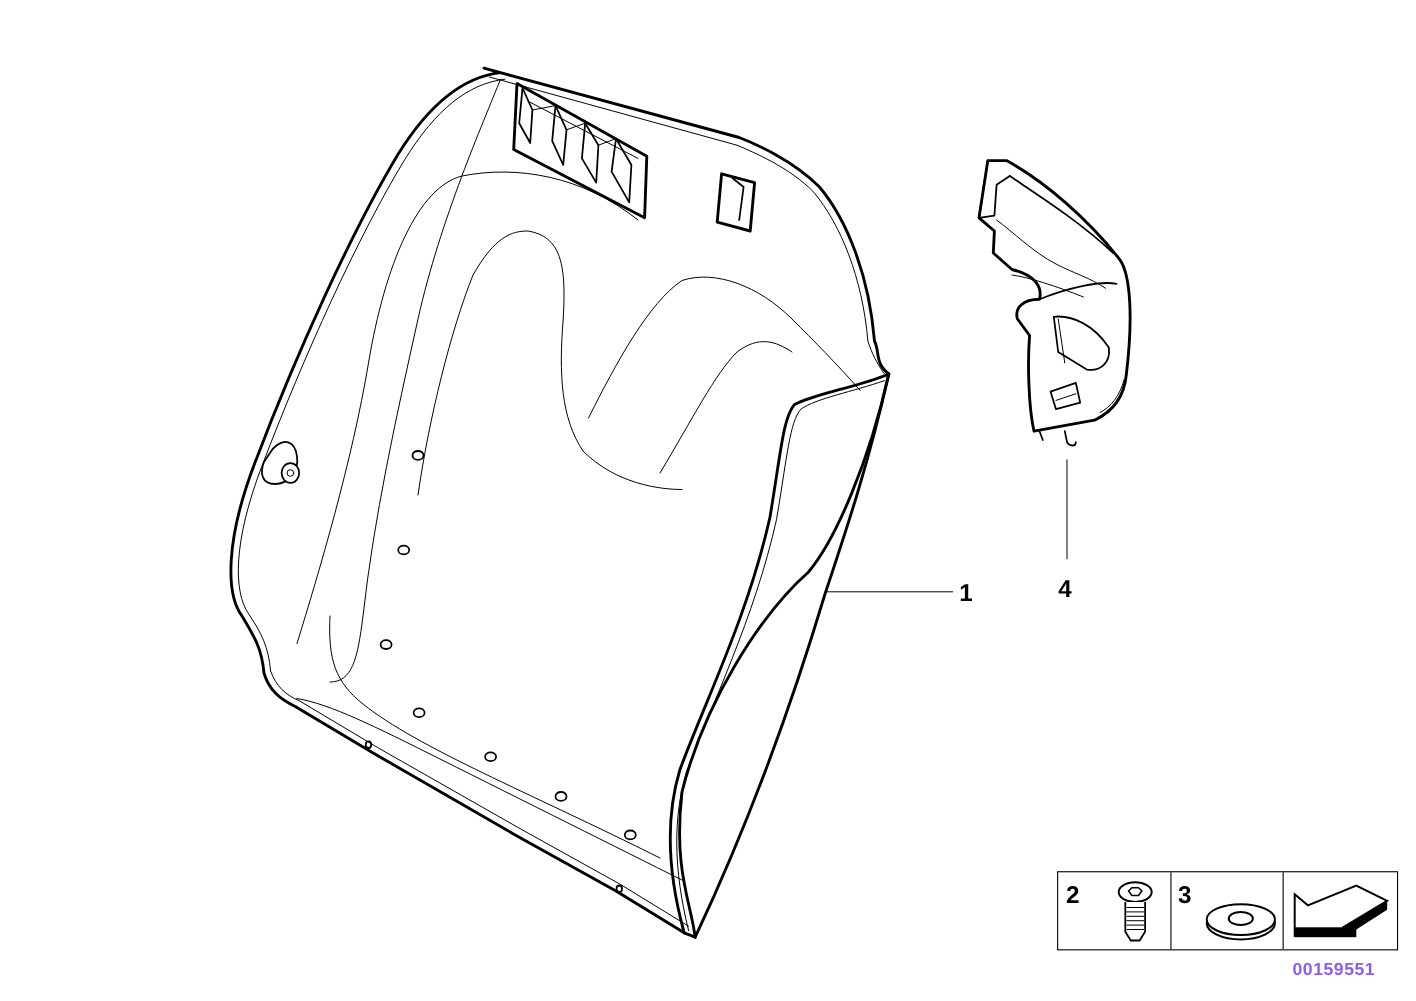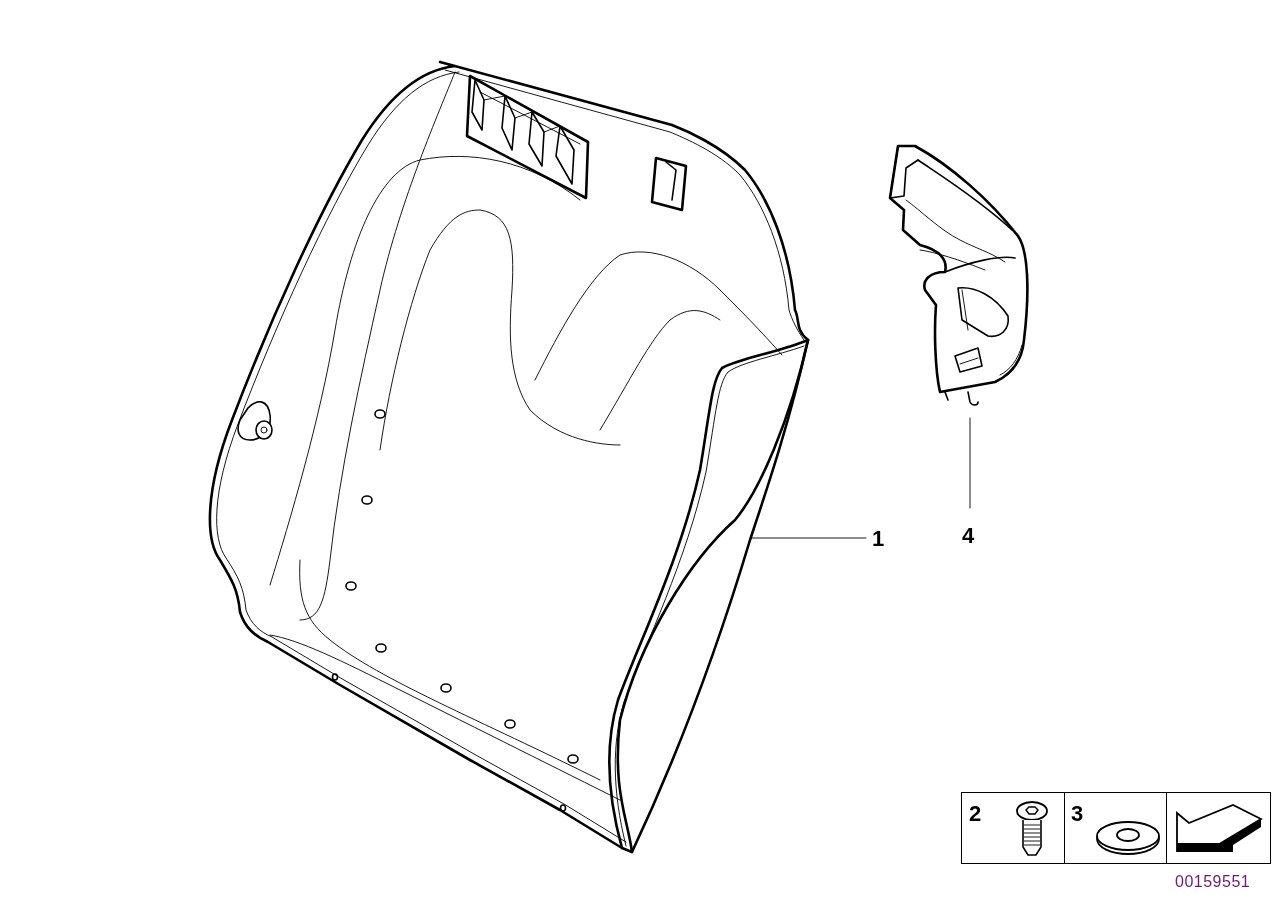--- a/index.html
+++ b/index.html
@@ -7,21 +7,21 @@
     #stage { position: absolute; left: 0; top: 0; width: 1287px; height: 910px; }
     .thick { fill: none; stroke: #000; stroke-width: 2.6; stroke-linejoin: round; stroke-linecap: round; }
     .med { fill: none; stroke: #000; stroke-width: 1.6; stroke-linejoin: round; stroke-linecap: round; }
     .thin { fill: none; stroke: #000; stroke-width: 0.9; stroke-linejoin: round; stroke-linecap: round; }
     .fillw { fill: #fff; }
     .callout { position: absolute; font-weight: bold; font-size: 22px; color: #000; line-height: 1; }
     .legend-num { position: absolute; font-weight: bold; font-size: 22px; color: #000; line-height: 1; }
     #legend { position: absolute; left: 961px; top: 792px; width: 310px; height: 72px; border: 1.5px solid #000; box-sizing: border-box; display: flex; background: #fff; }
     .cell { position: relative; height: 100%; box-sizing: border-box; }
     .cell + .cell { border-left: 1.5px solid #000; }
-    #diagram-number { position: absolute; left: 1175px; top: 873px; font-size: 16px; color: #701a75; letter-spacing: 0.5px; }
+    #diagram-number { position: absolute; left: 1175px; top: 873px; font-size: 16px; color: #8b5cf6; letter-spacing: 0.5px; font-weight: bold; }
   </style>
 </head>
 <body>
 
 <div id="stage">
   <svg width="1287" height="910" viewBox="0 0 1287 910" xmlns="http://www.w3.org/2000/svg">
 
     <g>
 
       <path class="thick fillw" d="M455,66 C420,70 390,95 362,140 C320,210 270,320 232,420 C205,490 205,540 220,560 C232,580 238,590 240,612 C245,628 255,636 268,642 L340,685 L470,760 L560,810 L622,848 L632,852 C628,820 612,790 620,720 C640,640 690,560 735,520 C760,490 790,420 808,340 C795,330 800,320 795,310 C790,250 770,200 745,170 C720,145 685,130 672,125 L440,62 Z"></path>

